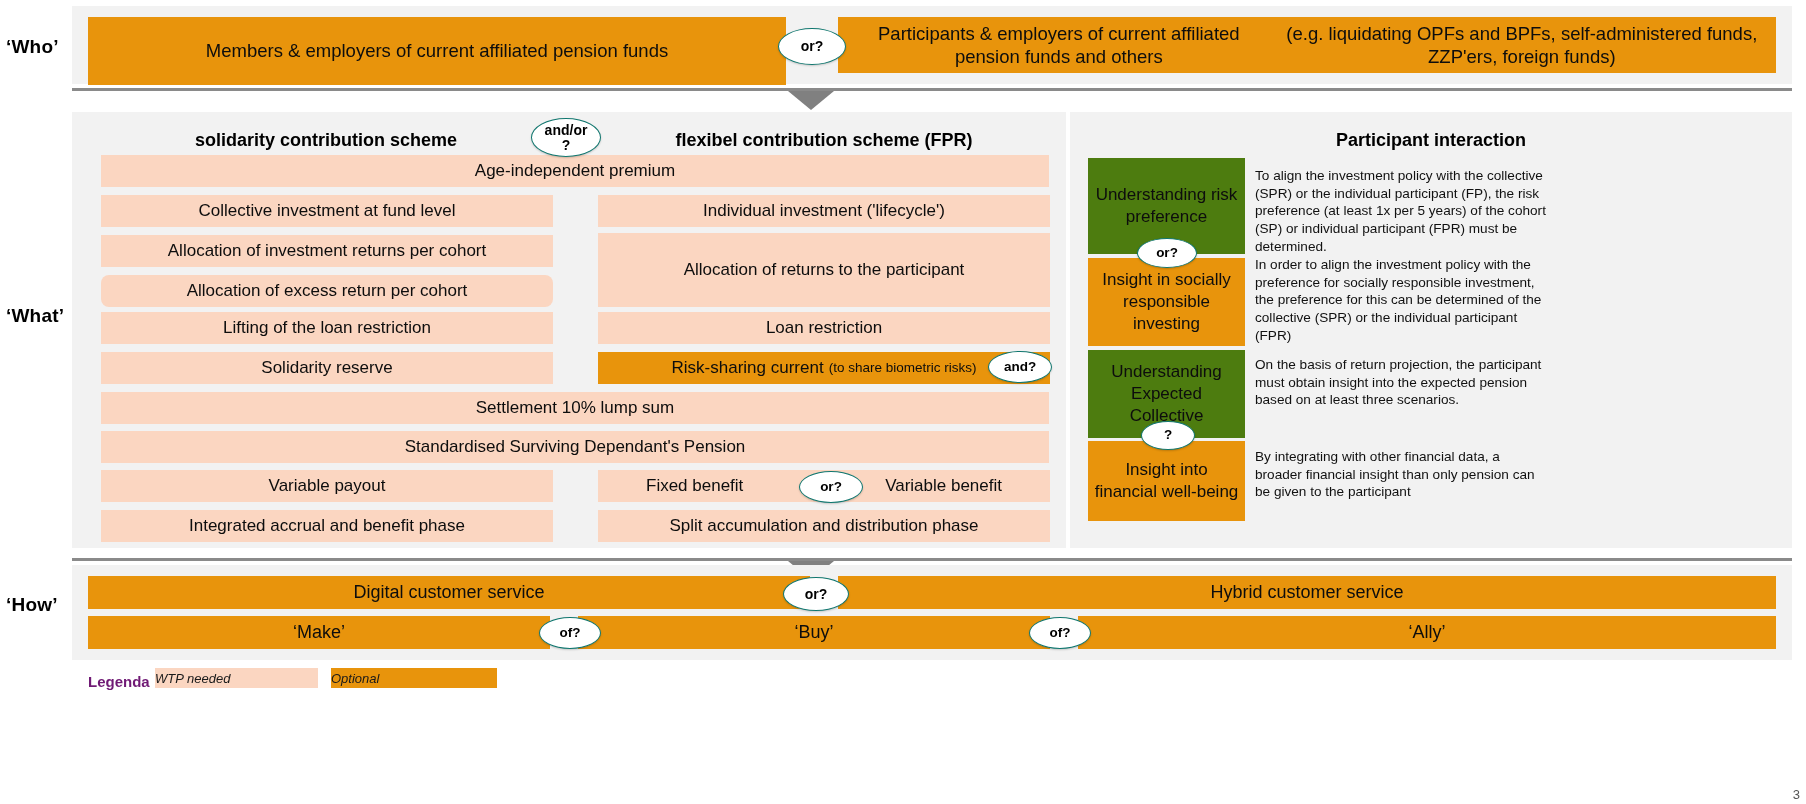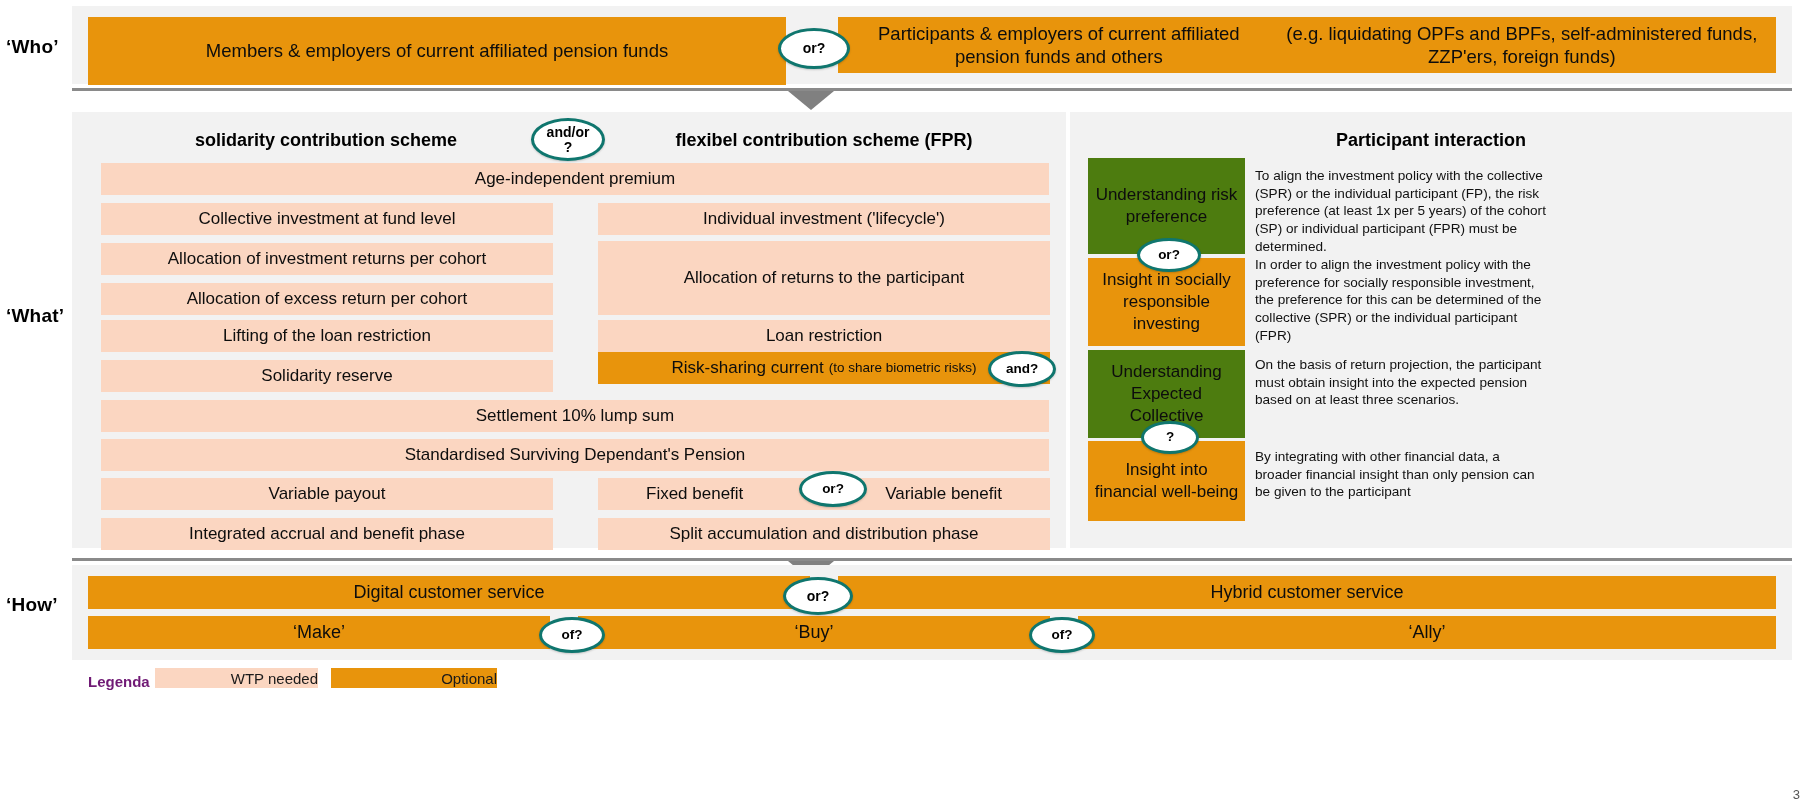--- a/index.html
+++ b/index.html
@@ -55,38 +55,38 @@
     align-items: center;
     justify-content: center;
     text-align: center;
     box-sizing: border-box;
     font-size: 17px;
     line-height: 1.25;
     color: #0d0d0d;
     padding: 2px 6px;
   }
   .bar.orange { background: #e8940c; }
-  .bar.peach  { background: #fbd6c1; margin-top: 8px; }
+  .bar.peach  { background: #fbd6c1; }
 
   .bar.b-who {
     font-size: 18.5px;
   }
   .bar.b-how {
     font-size: 18px;
   }
   .sub-note {
     font-size: 13.5px;
     margin-left: 5px;
   }
 
   
   .bubble {
     position: absolute;
     background: #ffffff;
-    border: 3px solid #0f766e;
+    border: 1px solid #0f766e;
     border-radius: 50%;
     display: flex;
     align-items: center;
     justify-content: center;
     text-align: center;
     font-size: 14px;
     font-weight: bold;
     color: #000;
     line-height: 1.05;
     box-shadow: 0 1px 2px rgba(0,0,0,.18);
@@ -131,22 +131,23 @@
   .legend-title {
     position: absolute;
     font-size: 15px;
     font-weight: bold;
     color: #701a75;
   }
   .legend-swatch {
     position: absolute;
     display: flex;
     align-items: center;
-    justify-content: flex-end;
-    font-size: 15px;
+    justify-content: flex-start;
+    font-size: 13px;
+    font-style: italic;
     color: #1a1a1a;
   }
   .page-num {
     position: absolute;
     right: 6px;
     bottom: 2px;
     font-size: 13px;
     color: #555;
   }
 </style>
@@ -192,21 +193,21 @@
   <div class="bar peach" style="left:101px; top:155px; width:948px; height:32px;">
     <span>Age-independent premium</span>
   </div>
 
   <div class="bar peach" style="left:101px; top:195px; width:452px; height:32px;">
     <span>Collective investment at fund level</span>
   </div>
   <div class="bar peach" style="left:101px; top:235px; width:452px; height:32px;">
     <span>Allocation of investment returns per cohort</span>
   </div>
-  <div class="bar peach" style="left:101px; top:275px; width:452px; height:32px;">
+  <div class="bar peach" style="left:101px; top:275px; width:452px; height:32px;border-radius:8px;">
     <span>Allocation of excess return per cohort</span>
   </div>
   <div class="bar peach" style="left:101px; top:312px; width:452px; height:32px;">
     <span>Lifting of the loan restriction</span>
   </div>
   <div class="bar peach" style="left:101px; top:352px; width:452px; height:32px;">
     <span>Solidarity reserve</span>
   </div>
 
   <div class="bar peach" style="left:598px; top:195px; width:452px; height:32px;">

